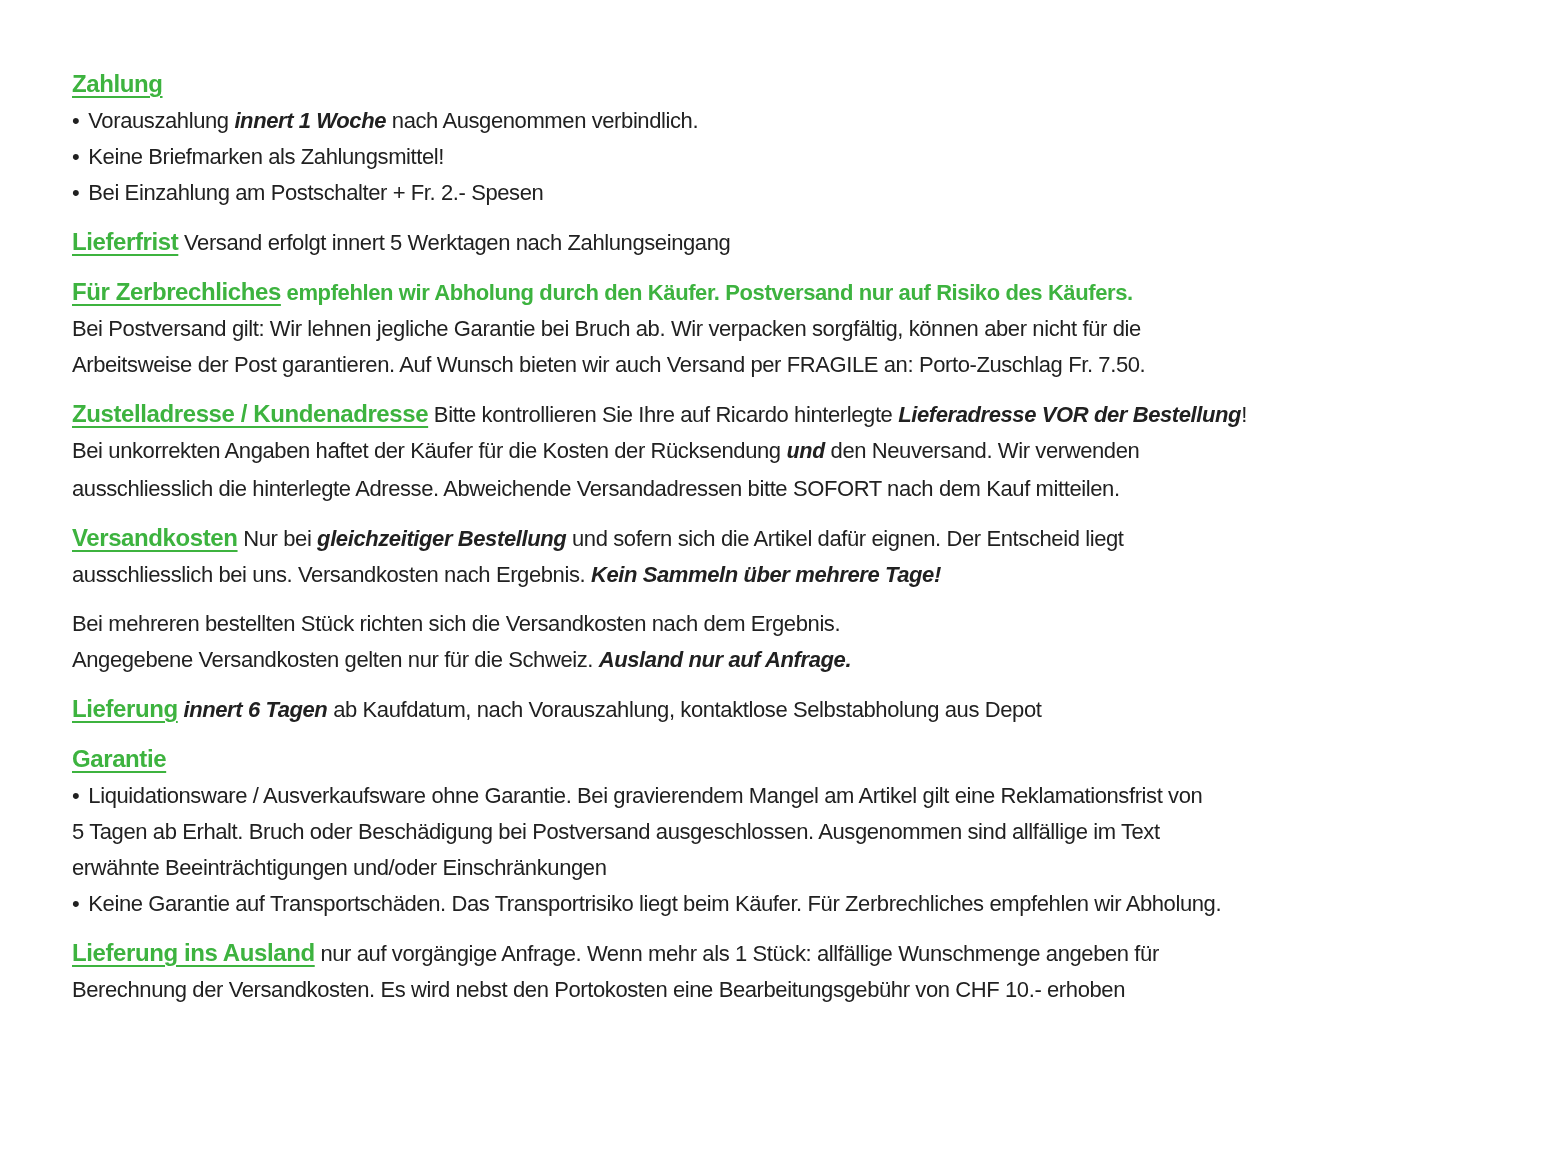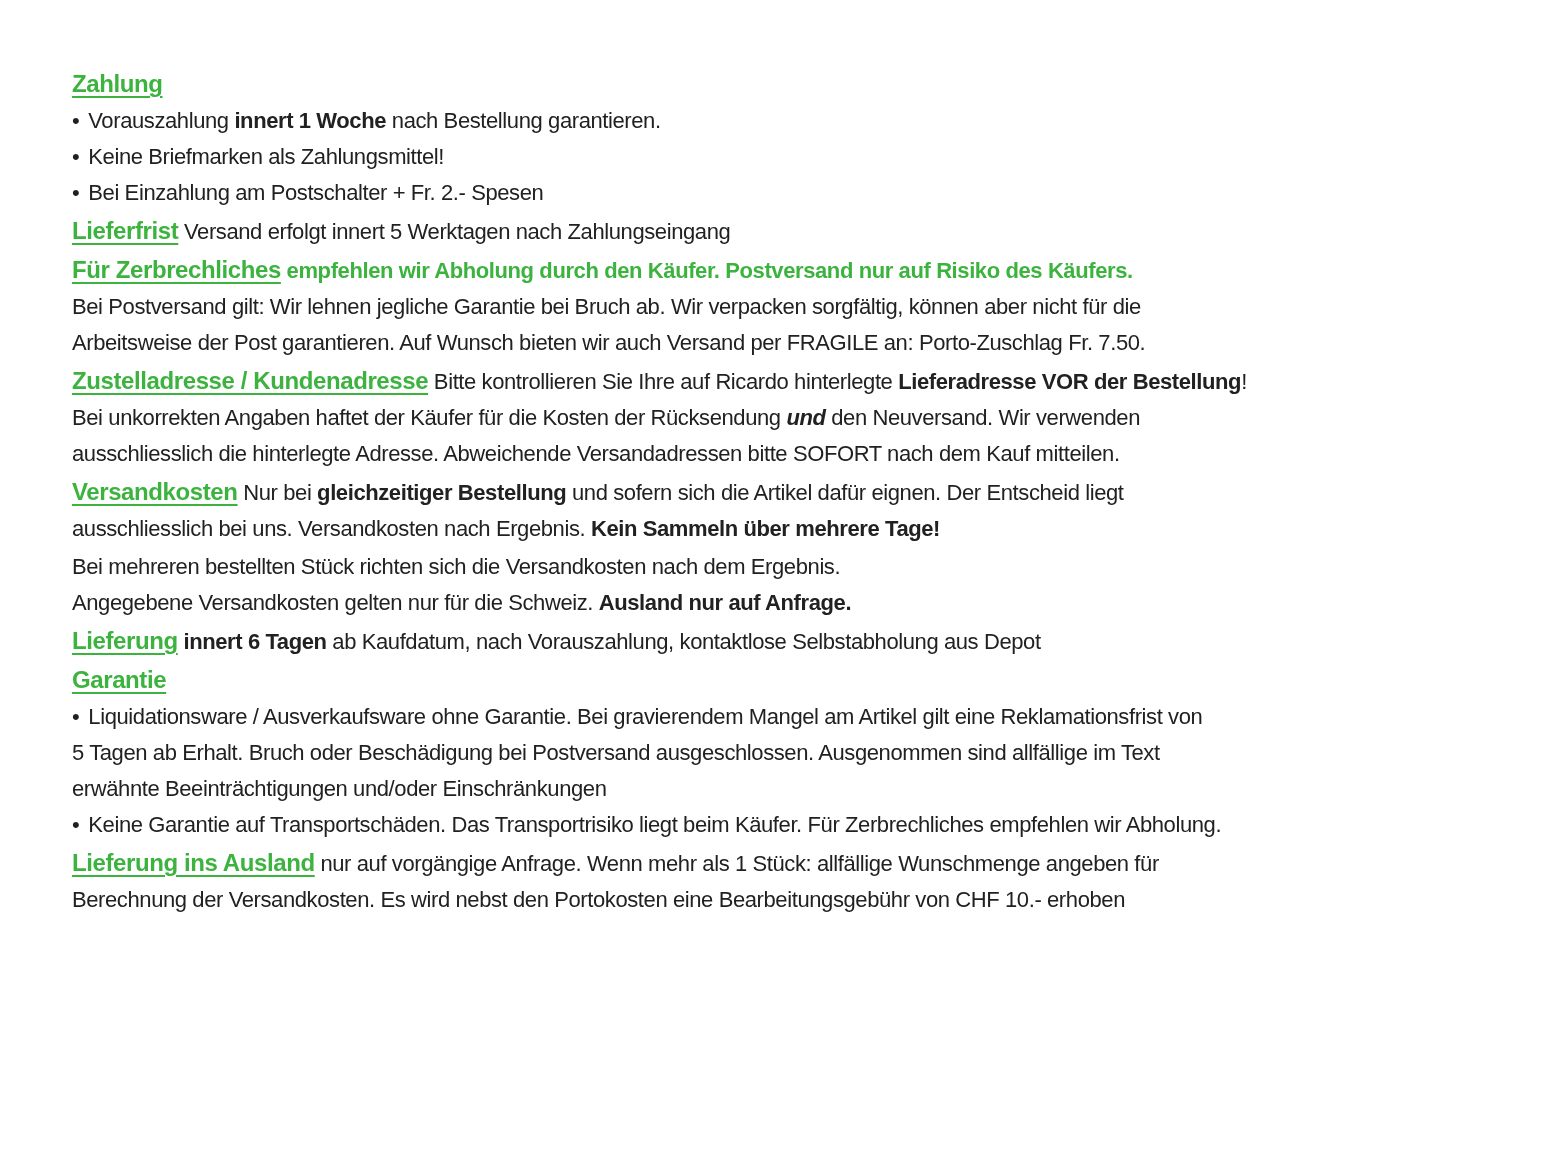--- a/index.html
+++ b/index.html
@@ -12,21 +12,21 @@
     height: 1152px;
     overflow: hidden;
     font-family: "Liberation Sans", sans-serif;
     color: #212121;
   }
   .doc {
     padding: 66px 70px 0 72px;
     letter-spacing: -0.4px;
   }
   .section {
-    margin-top: 2px;
+    margin-top: 13px;
   }
   .section:first-child {
     margin-top: 0;
   }
   .para {
     font-size: 22px;
     line-height: 36px;
     white-space: nowrap;
   }
   .bullet-glyph {
@@ -40,33 +40,35 @@
     text-decoration: underline;
     text-decoration-thickness: 2px;
     text-underline-offset: 4px;
   }
   .run-greenbold {
     color: var(--green, #3db33f);
     font-weight: bold;
   }
   .run-bold {
     font-weight: bold;
+    font-style: italic;
   }
   .run-bolditalic {
     font-weight: bold;
     font-style: italic;
+    font-family: Liberation Mono, monospace;
   }
 </style>
 </head>
 <body style="--green: #3db33f; background: rgb(255, 255, 255); color: rgb(33, 33, 33);">
 
 <div class="doc">
     <div class="section">
       <div class="para"><span class="run-heading">Zahlung</span></div>
-      <div class="para"><span class="bullet-glyph">•</span><span>Vorauszahlung </span><span class="run-bold">innert 1 Woche</span><span> nach Bestellung garantieren.</span></div>
+      <div class="para"><span class="bullet-glyph">•</span><span>Vorauszahlung </span><span class="run-bold">innert 1 Woche</span><span> nach Ausgenommen verbindlich.</span></div>
       <div class="para"><span class="bullet-glyph">•</span><span>Keine Briefmarken als Zahlungsmittel!</span></div>
       <div class="para"><span class="bullet-glyph">•</span><span>Bei Einzahlung am Postschalter + Fr. 2.- Spesen</span></div>
     </div>
     <div class="section">
       <div class="para"><span class="run-heading">Lieferfrist</span><span> Versand erfolgt innert 5 Werktagen nach Zahlungseingang</span></div>
     </div>
     <div class="section">
       <div class="para"><span class="run-heading">Für Zerbrechliches</span><span> </span><span class="run-greenbold">empfehlen wir Abholung durch den Käufer. Postversand nur auf Risiko des Käufers.</span></div>
       <div class="para"><span>Bei Postversand gilt: Wir lehnen jegliche Garantie bei Bruch ab. Wir verpacken sorgfältig, können aber nicht für die</span></div>
       <div class="para"><span>Arbeitsweise der Post garantieren. Auf Wunsch bieten wir auch Versand per FRAGILE an: Porto-Zuschlag Fr. 7.50.</span></div>

